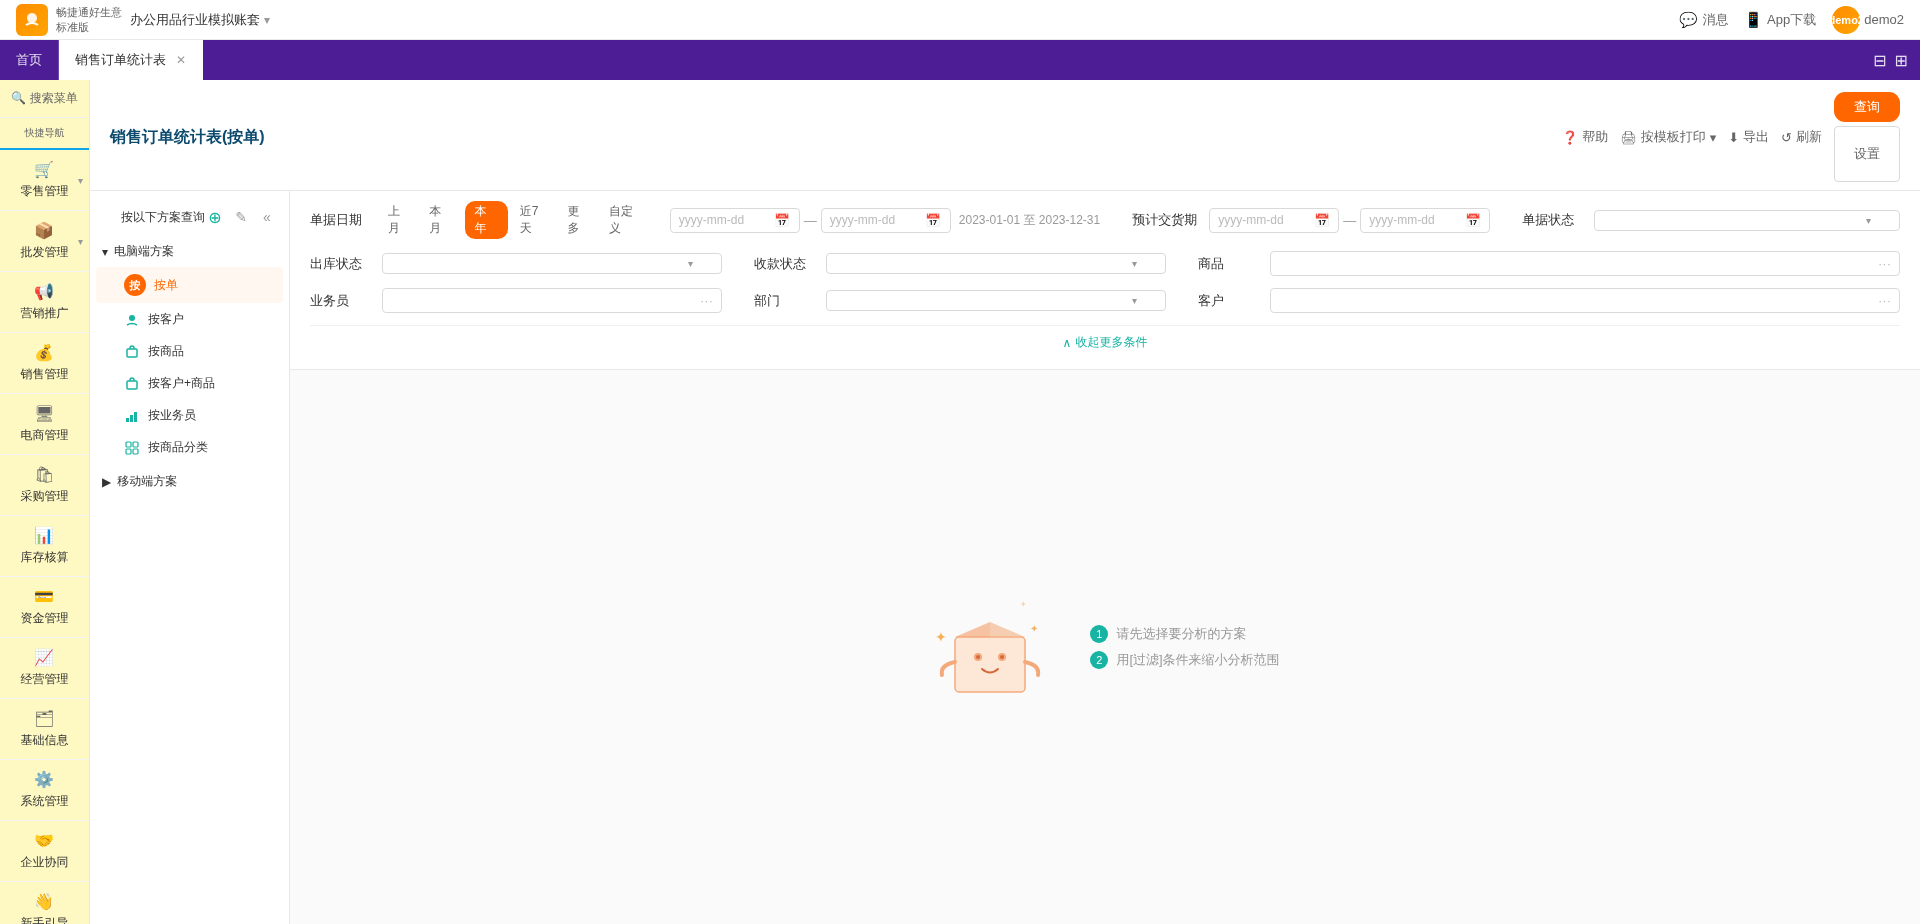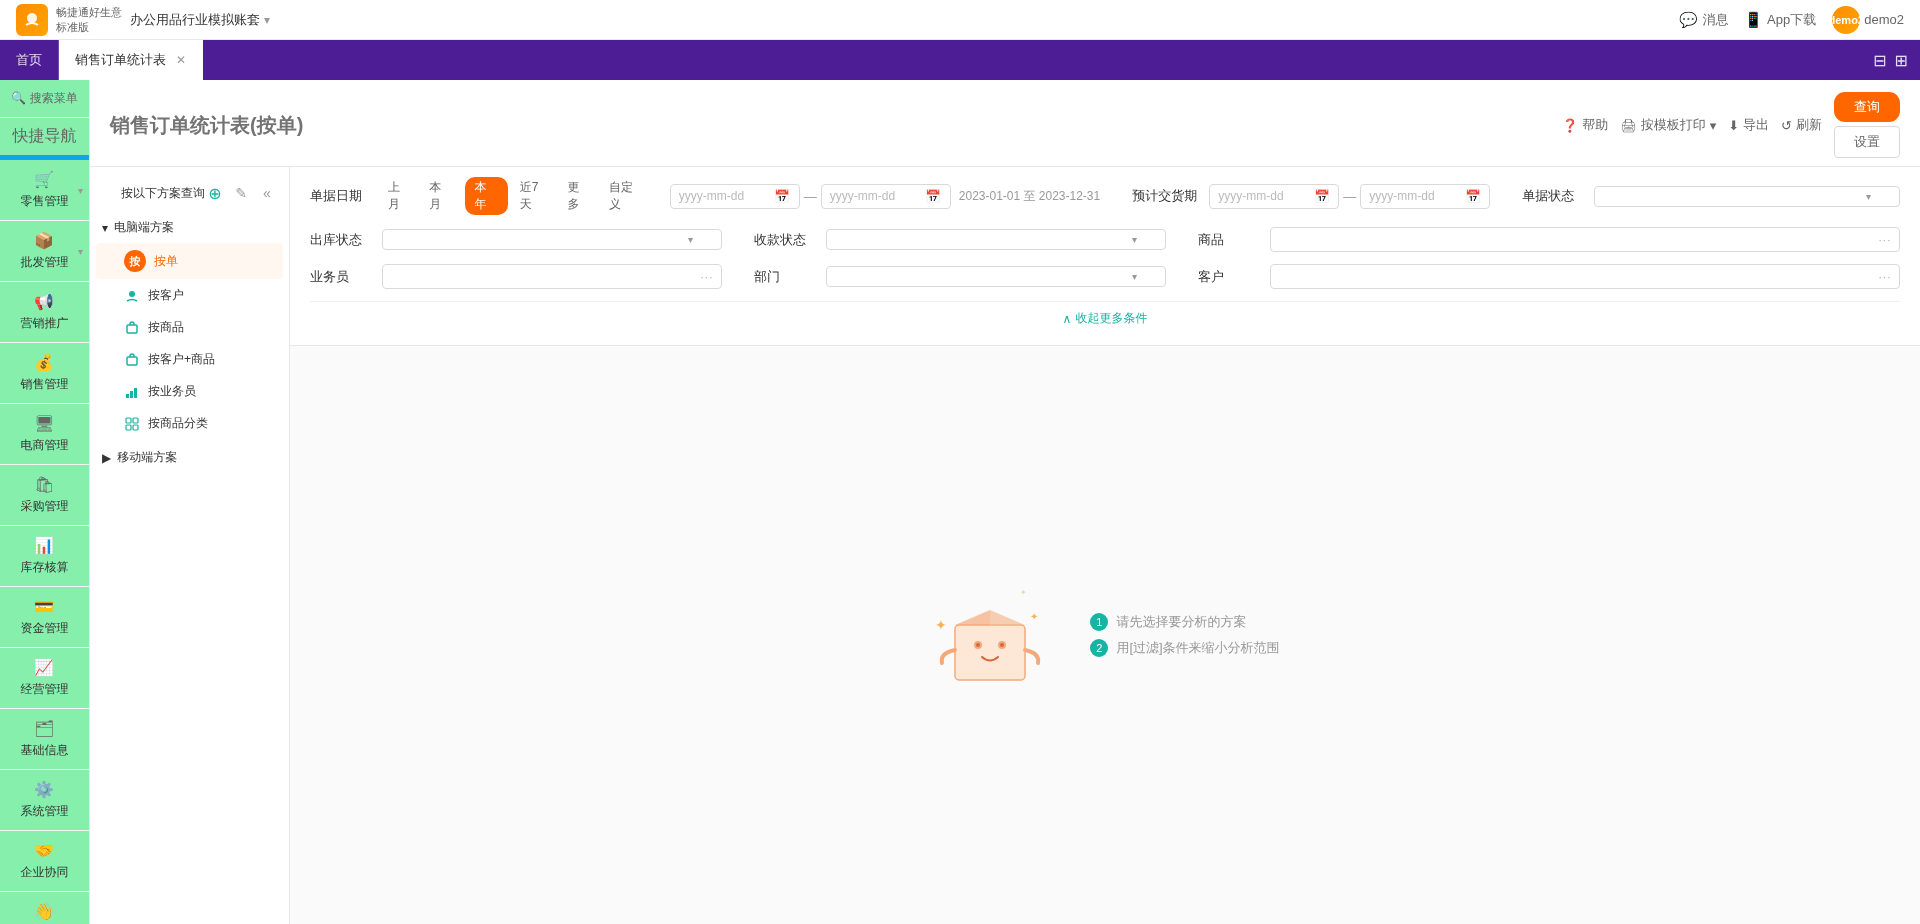--- a/index.html
+++ b/index.html
@@ -54,66 +54,66 @@
     .tab-close { font-size: 12px; color: #999; margin-left: 4px; cursor: pointer; }
     .tab-bar-actions { margin-left: auto; display: flex; align-items: center; padding: 0 12px; gap: 8px; }
     .tab-bar-action { color: rgba(255,255,255,0.85); cursor: pointer; font-size: 16px; }
 
     
     .main-layout { display: flex; height: calc(924px - 80px); }
 
     
     .sidebar {
       width: 90px;
-      background: #86efac;
+      background: #fef9c3;
       border-right: 1px solid #e8e8e8;
       display: flex; flex-direction: column;
       overflow-y: auto;
     }
     .sidebar-search {
       padding: 10px 8px;
       font-size: 12px; color: #666;
       border-bottom: 1px solid #f0f0f0;
       cursor: pointer; text-align: center;
     }
     .sidebar-nav {
       padding: 8px 0;
-      font-size: 16px; color: #666;
+      font-size: 10px; color: #666;
       text-align: center;
-      cursor: pointer; border-bottom: 5px solid #0ea5e9;
+      cursor: pointer; border-bottom: 2px solid #0ea5e9;
     }
     .sidebar-item {
       display: flex; flex-direction: column; align-items: center;
       padding: 10px 8px; cursor: pointer; gap: 4px;
       font-size: 12px; color: #333; border-bottom: 1px solid #f5f5f5;
       position: relative;
     }
     .sidebar-item .item-icon { font-size: 16px; color: #666; }
     .sidebar-item.has-arrow::after { content: '▾'; position: absolute; right: 6px; top: 50%; transform: translateY(-50%); font-size: 10px; color: #999; }
 
     
     .content-area { flex: 1; display: flex; flex-direction: column; overflow: hidden; }
 
     
     .page-header {
       padding: 12px 20px 8px;
       background: #fff;
       border-bottom: 1px solid #e8e8e8;
       display: flex; align-items: center; justify-content: space-between;
     }
-    .page-title { font-size: 20px; font-weight: 600; color: #737373; }
+    .page-title { font-size: 16px; font-weight: 600; color: #0c4a6e; }
     .page-actions { display: flex; align-items: center; gap: 12px; }
     .page-action-btn { display: flex; align-items: center; gap: 4px; color: #666; font-size: 13px; cursor: pointer; }
     .query-btn {
       background: #ff6600; color: white; border: none;
       padding: 6px 20px; border-radius: 11px; font-size: 13px; cursor: pointer;
     }
     .setting-btn {
       background: #fff; color: #666; border: 1px solid #d9d9d9;
-      padding: 6px 16px; border-radius: 4px; font-size: 13px; cursor: pointer;
+      padding: 18px 16px; border-radius: 4px; font-size: 13px; cursor: pointer;
     }
 
     
     .content-body { display: flex; flex: 1; overflow: hidden; }
 
     
     .left-panel {
       width: 200px;
       background: #fff;
       border-right: 1px solid #e8e8e8;

